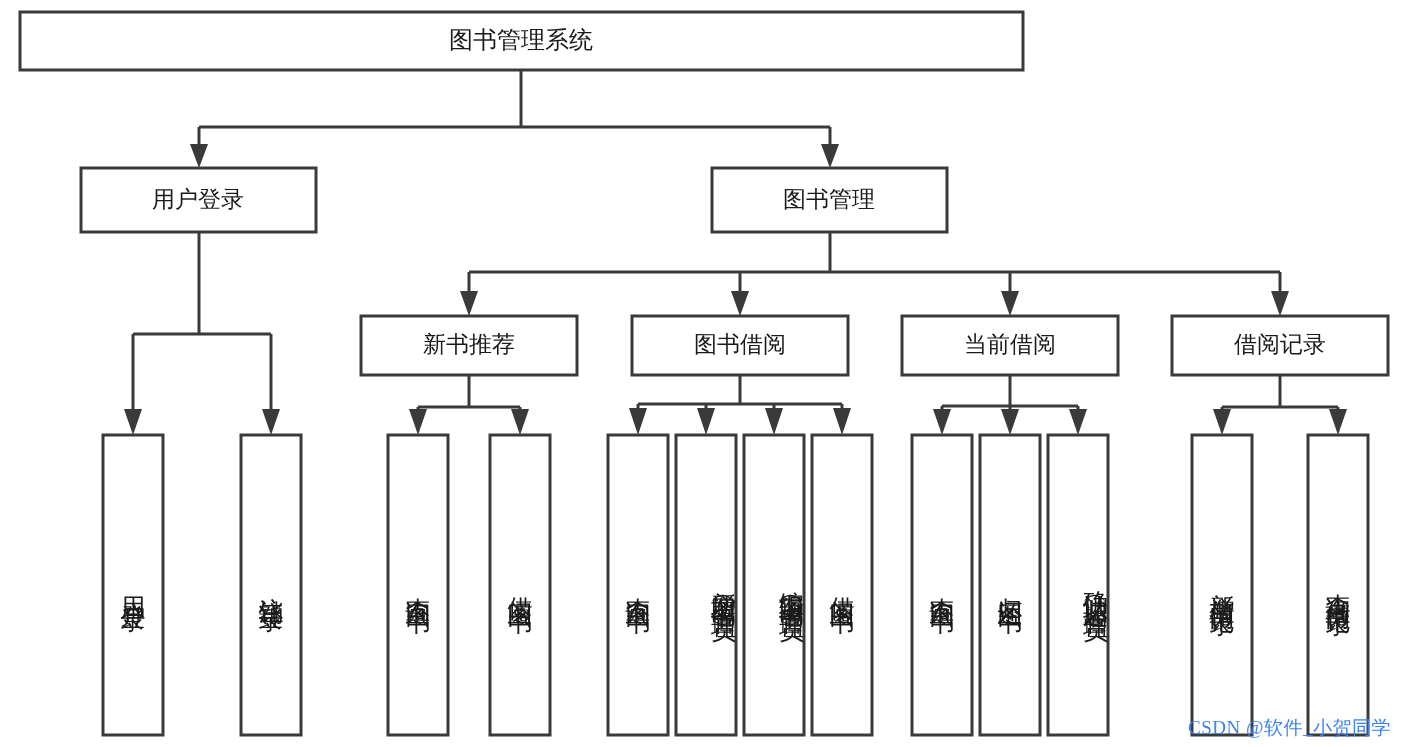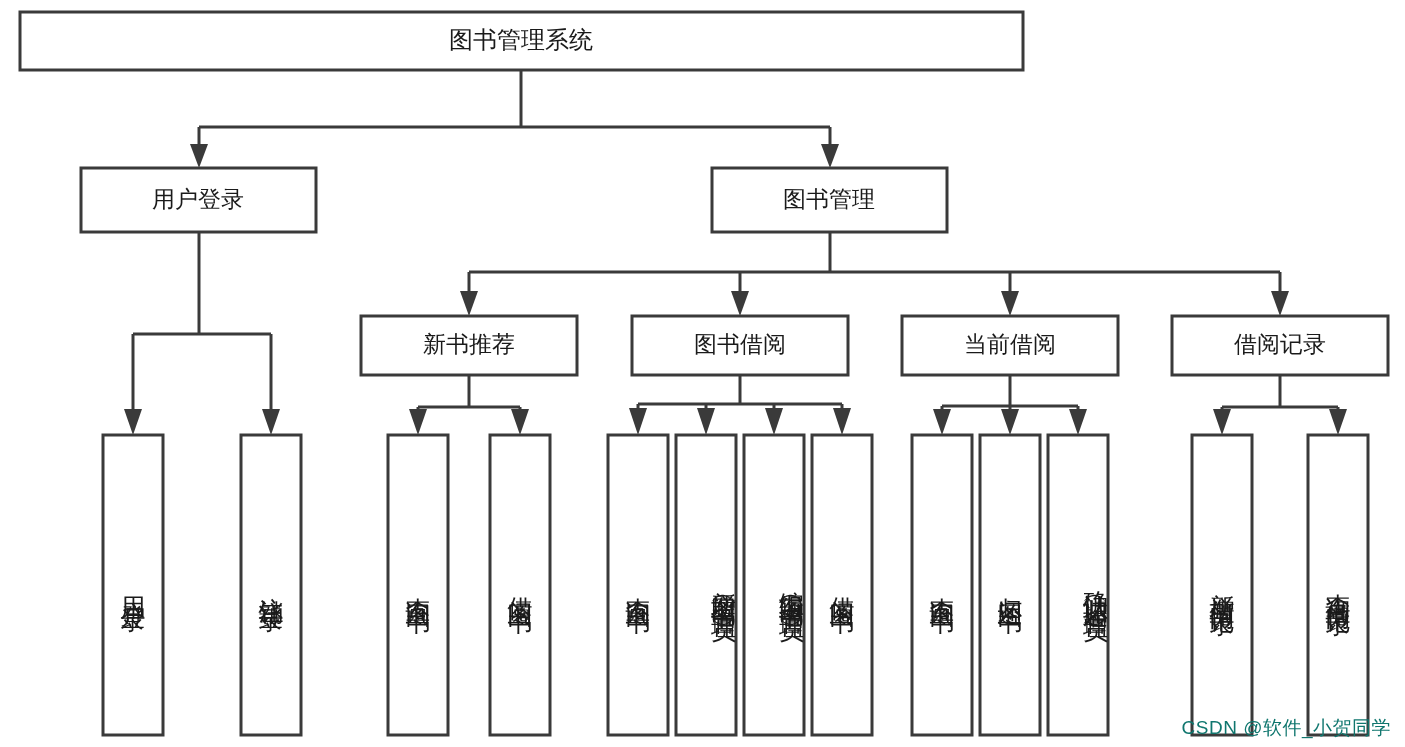--- a/index.html
+++ b/index.html
@@ -63,23 +63,23 @@
     color: #1a1a1a;
     letter-spacing: 4px;
     text-align: center;
     white-space: nowrap;
     pointer-events: none;
   }
   .watermark {
     position: absolute;
     right: 14px;
     bottom: 6px;
-    font-family: Liberation Sans, sans-serif;
+    font-family: Liberation Serif, serif;
     font-size: 19px;
-    color: #0f766e;
+    color: #3b82f6;
     white-space: nowrap;
     letter-spacing: 0.5px;
   }
 </style>
 </head>
 <body>
 
 <div id="diagram-root">
 
   <svg class="diagram-canvas" viewBox="0 0 1405 747">

